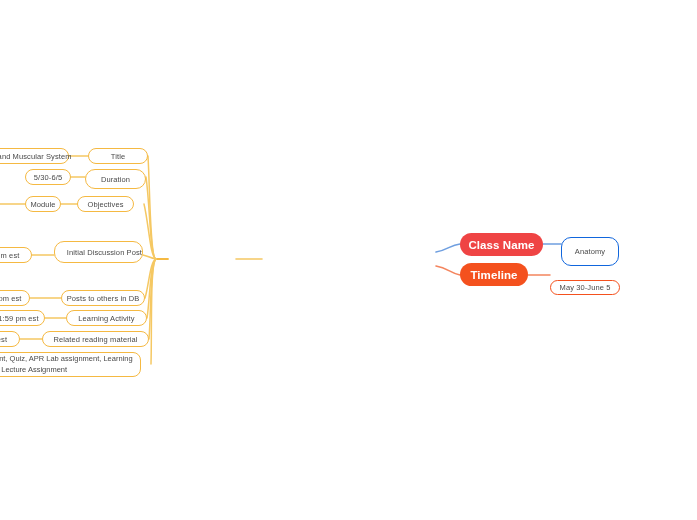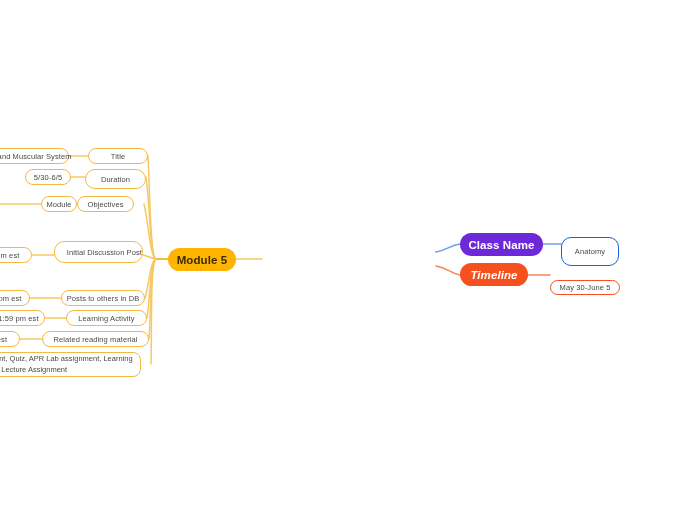--- a/index.html
+++ b/index.html
@@ -50,22 +50,22 @@
 
   
   .node-pill {
     border-radius: 14px;
     color: #ffffff;
     font-size: 11.5px;
     font-weight: bold;
     letter-spacing: .1px;
   }
   .pill-amber  { background: #ffb400; color: #3b2c00; }
-  .pill-blue   { background: #6d28d9; text-align: right; }
-  .pill-orange { background: #f4511e; font-style: italic; }
+  .pill-blue   { background: #ef4444; text-align: right; }
+  .pill-orange { background: #f4511e; }
 
   
   .node-leaf {
     border-radius: 10px;
     font-size: 7.5px;
     color: #4a4a4a;
     letter-spacing: .1px;
   }
   .leaf-amber  { border: 1.3px solid #f5b942; }
   .leaf-blue   { border: 1.3px solid #1166dd; }
@@ -116,23 +116,20 @@
 
       <path d="M436,252 C448,250 450,245 460,244" stroke="#6f9fe0" stroke-width="1.6"></path>
       <path d="M436,266 C448,268 450,273 460,275" stroke="#f4855e" stroke-width="1.6"></path>
 
       <path d="M543,244 L561,244" stroke="#6f9fe0" stroke-width="1.5"></path>
       <path d="M528,275 L550,275" stroke="#f4855e" stroke-width="1.5"></path>
     </g>
   </svg>
 
 
-  <div class="node node-pill pill-amber" style="left:168px; top:248px; width:68px; height:23px;">
-    <span>Module 5</span>
-  </div>
 
   <div class="node node-leaf leaf-amber" style="left:88px; top:148px; width:60px; height:16px;">
     <span>Title</span>
   </div>
 
   <div class="node node-leaf leaf-amber" style="left:85px; top:169px; width:61px; height:20px;">
     <span>Duration</span>
   </div>
 
   <div class="node node-leaf leaf-amber" style="left:77px; top:196px; width:57px; height:16px;">
@@ -156,21 +153,21 @@
   </div>
 
   <div class="node node-leaf leaf-amber" style="left:-8px; top:148px; width:77px; height:16px;">
     <span>ts and Muscular System</span>
   </div>
 
   <div class="node node-leaf leaf-amber" style="left:25px; top:169px; width:46px; height:16px;">
     <span>5/30-6/5</span>
   </div>
 
-  <div class="node node-leaf leaf-amber" style="left:25px; top:196px; width:36px; height:16px;margin-left:16px;">
+  <div class="node node-leaf leaf-amber" style="left:25px; top:196px; width:36px; height:16px;">
     <span>Module</span>
   </div>
 
   <div class="node node-leaf leaf-amber" style="left:-12px; top:247px; width:44px; height:16px;">
     <span>m  est</span>
   </div>
 
   <div class="node node-leaf leaf-amber" style="left:-10px; top:290px; width:40px; height:16px;">
     <span>pm est</span>
   </div>

